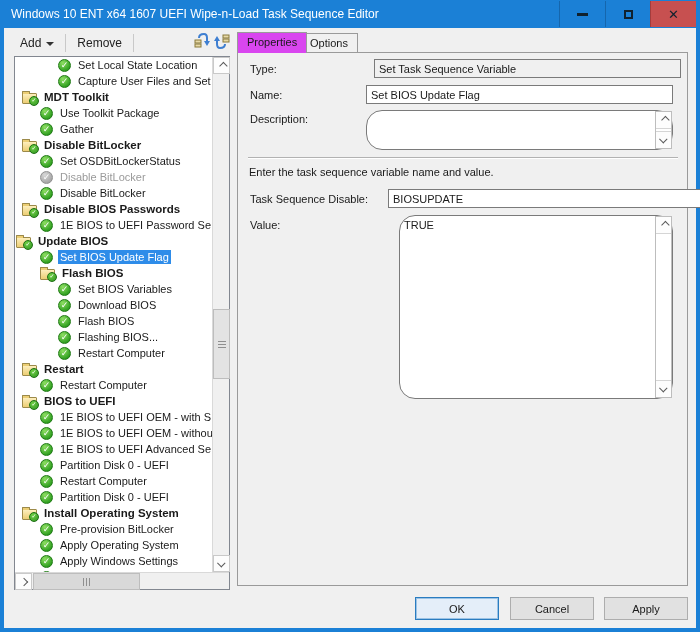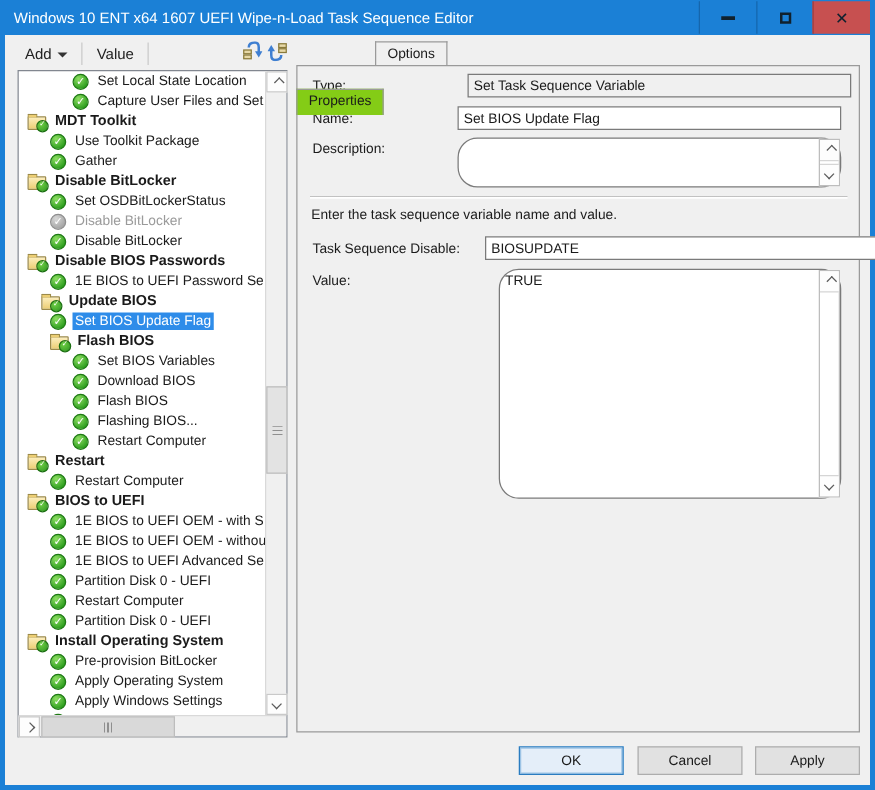--- a/index.html
+++ b/index.html
@@ -54,21 +54,21 @@
   .vthumb{position:absolute;left:0;top:252px;width:17px;height:70px;background:#e3e3e3;border:1px solid #bdbdbd;display:flex;align-items:center;justify-content:center;}
   .vgrip{width:8px;height:7px;background:repeating-linear-gradient(0deg,#8f8f8f 0 1px,transparent 1px 3px);}
   .hsb{position:absolute;left:0;bottom:0;width:214px;height:17px;background:#f0f0f0;border-top:1px solid #d9d9d9;}
   .hsb .left{left:0;}
   .hsb .right{right:0;}
   .hthumb{position:absolute;top:0;left:18px;width:107px;height:17px;background:#d9d9d9;border:1px solid #bdbdbd;display:flex;align-items:center;justify-content:center;}
   .hgrip{width:7px;height:8px;background:repeating-linear-gradient(90deg,#8f8f8f 0 1px,transparent 1px 3px);}
 
   
   .tab{position:absolute;top:5px;height:19px;padding:0 9px;font-size:11px;line-height:19px;background:#f0f0f0;border:1px solid #9a9a9a;border-bottom:none;color:#1a1a1a;}
-  .tab.active{top:4px;height:21px;background:#84cc16;z-index:3;margin-top:39px;}
+  .tab.active{top:4px;height:21px;background:#d946ef;z-index:3;}
   .tab-properties{left:233px;}
   .tab-options{left:296px;}
   .tabpanel{position:absolute;left:233px;top:24px;width:451px;height:534px;background:#f0f0f0;border:1px solid #9a9a9a;z-index:2;padding-left:33px;}
 
   .flabel{position:absolute;font-size:11px;color:#1a1a1a;}
   .fld{position:absolute;font-family:"Liberation Sans","DejaVu Sans",sans-serif;font-size:11px;color:#1a1a1a;background:#fff;border:1px solid #7a7a7a;padding:2px 4px;outline:none;}
   .fld.ro{background:#f0f0f0;}
   .tarea{resize:none;overflow:hidden;line-height:1.3;border-radius:16px;}
   .mini-sb{position:absolute;width:17px;background:#fff;border:1px solid #bdbdbd;display:flex;flex-direction:column;justify-content:space-between;}
   .mini-sb .mbtn{height:17px;display:flex;align-items:center;justify-content:center;background:#fdfdfd;border-bottom:1px solid #d5d5d5;}
@@ -99,21 +99,21 @@
 
   <div class="client">
 
     <div class="toolbar">
       <div class="tb-btn">
         <span>Add</span>
         <span class="tb-caret"></span>
       </div>
       <div class="tb-sep"></div>
       <div class="tb-btn">
-        <span>Value</span>
+        <span>Remove</span>
       </div>
       <div class="tb-sep"></div>
     </div>
     <div class="tb-icons">
       <div class="tb-icon">
         <svg width="16" height="16" viewBox="0 0 16 16">
           <rect x="1" y="7" width="6" height="3" fill="#e7d9a8" stroke="#8a7a3a" stroke-width="1"></rect>
           <rect x="1" y="11" width="6" height="3" fill="#e7d9a8" stroke="#8a7a3a" stroke-width="1"></rect>
           <path d="M5 5 Q5 1 10 1 Q13 1 13 5 L13 9" fill="none" stroke="#3f7fd1" stroke-width="2"></path>
           <path d="M10 8 L16 8 L13 13 Z" fill="#3f7fd1"></path>
@@ -168,21 +168,21 @@
             <span class="tlabel">Disable BitLocker</span>
           </div>
           <div class="trow folder" style="padding-left: 7px;">
             <span class="ficon"></span>
             <span class="tlabel">Disable BIOS Passwords</span>
           </div>
           <div class="trow" style="padding-left: 25px;">
             <span class="chk">✓</span>
             <span class="tlabel">1E BIOS to UEFI Password Se</span>
           </div>
-          <div class="trow folder" style="padding-left: 18px;">
+          <div class="trow folder" style="padding-left: 1px;">
             <span class="ficon"></span>
             <span class="tlabel">Update BIOS</span>
           </div>
           <div class="trow sel" style="padding-left: 25px;">
             <span class="chk">✓</span>
             <span class="tlabel">Set BIOS Update Flag</span>
           </div>
           <div class="trow folder" style="padding-left: 25px;">
             <span class="ficon"></span>
             <span class="tlabel">Flash BIOS</span>

